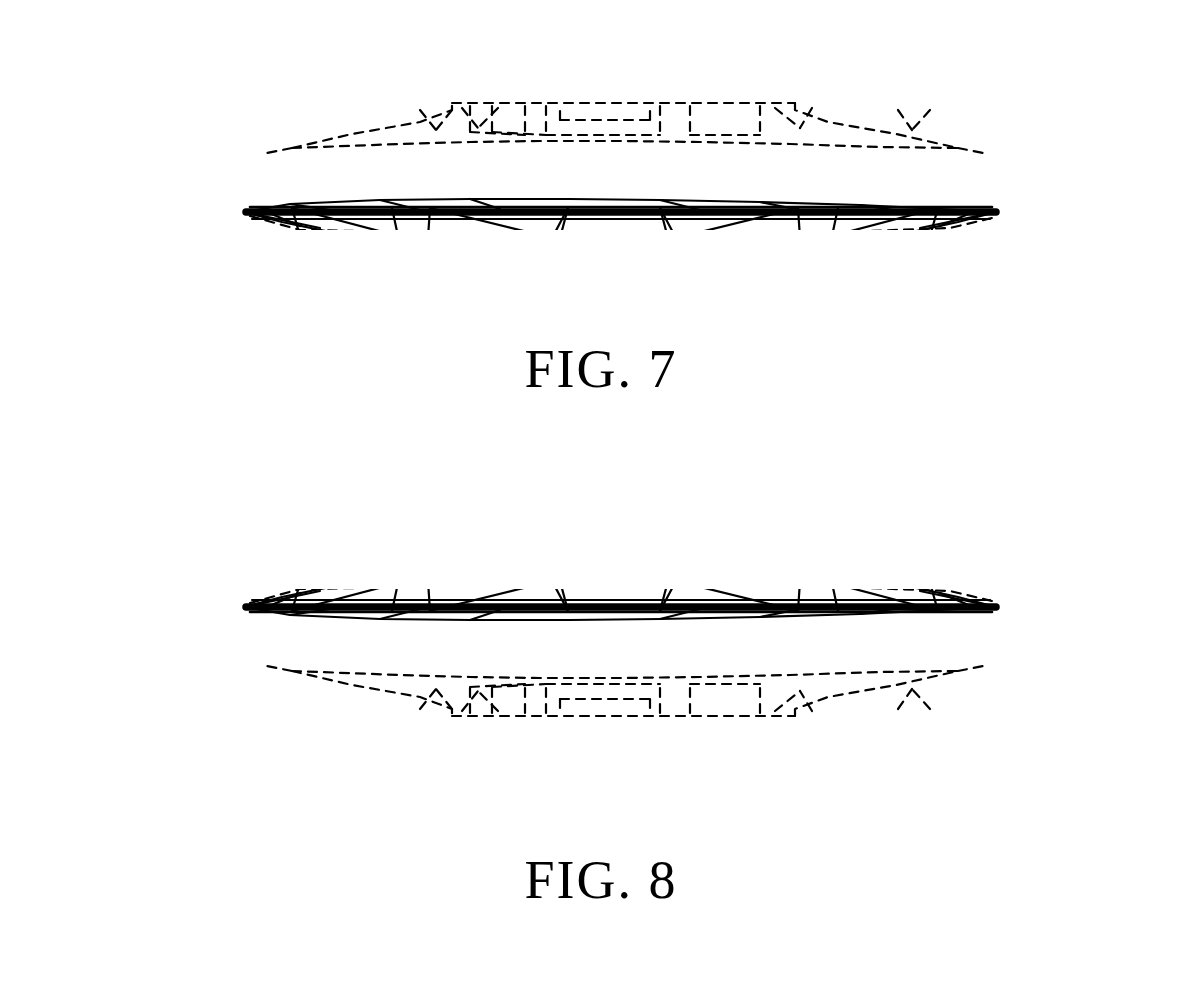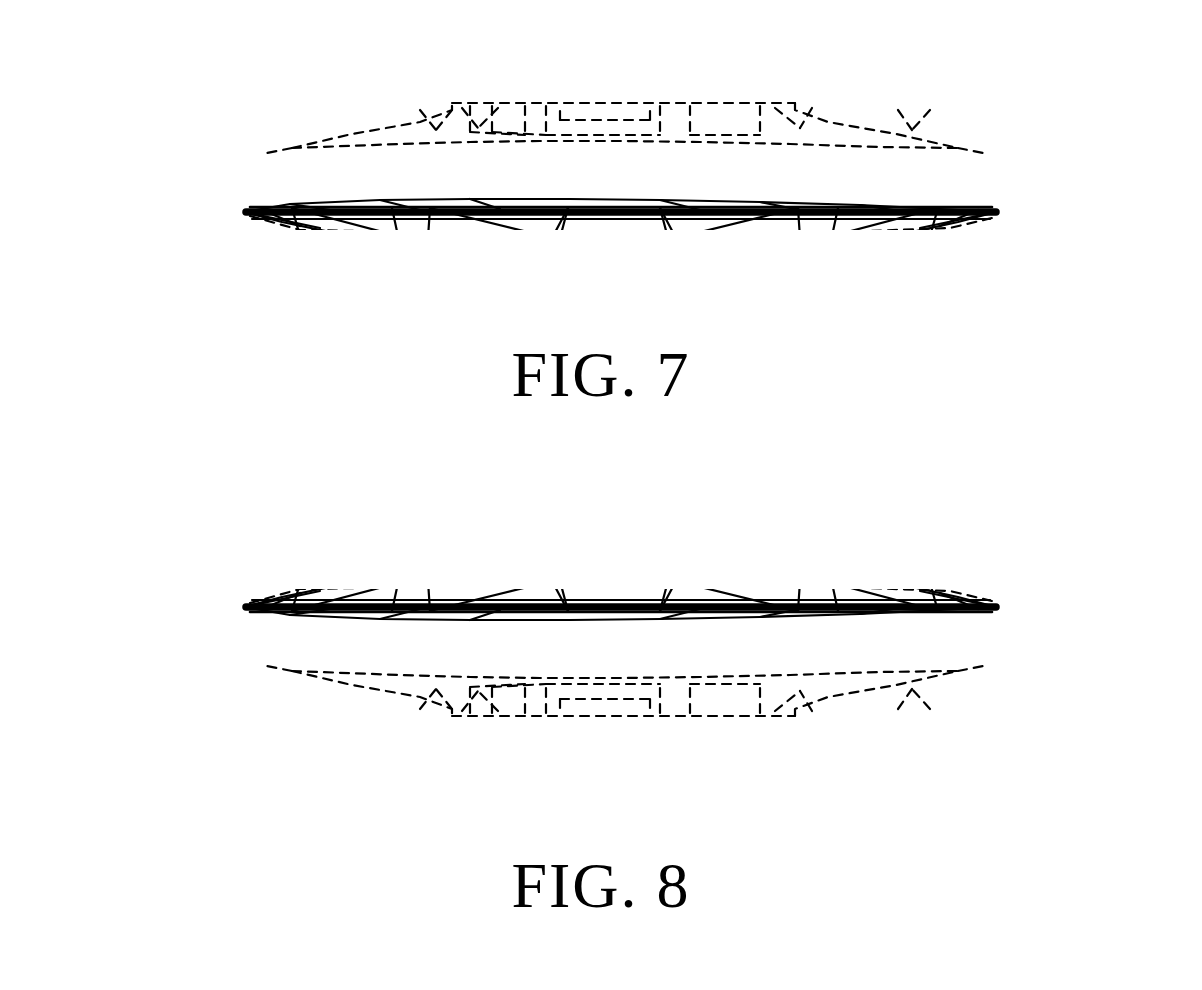--- a/index.html
+++ b/index.html
@@ -36,21 +36,21 @@
     width: 1202px;
     height: 170px;
     display: block;
   }
   .figure-caption {
     position: absolute;
     left: 0;
     width: 1202px;
     text-align: center;
     font-family: "Liberation Serif", "DejaVu Serif", serif;
-    font-size: 64px;
+    font-size: 54px;
     font-weight: 400;
     letter-spacing: 2px;
     color: #000000;
     white-space: pre;
   }
   #figure-7-caption { top: 278px; }
   #figure-8-caption { top: 260px; }
 </style>
 </head>
 <body>

